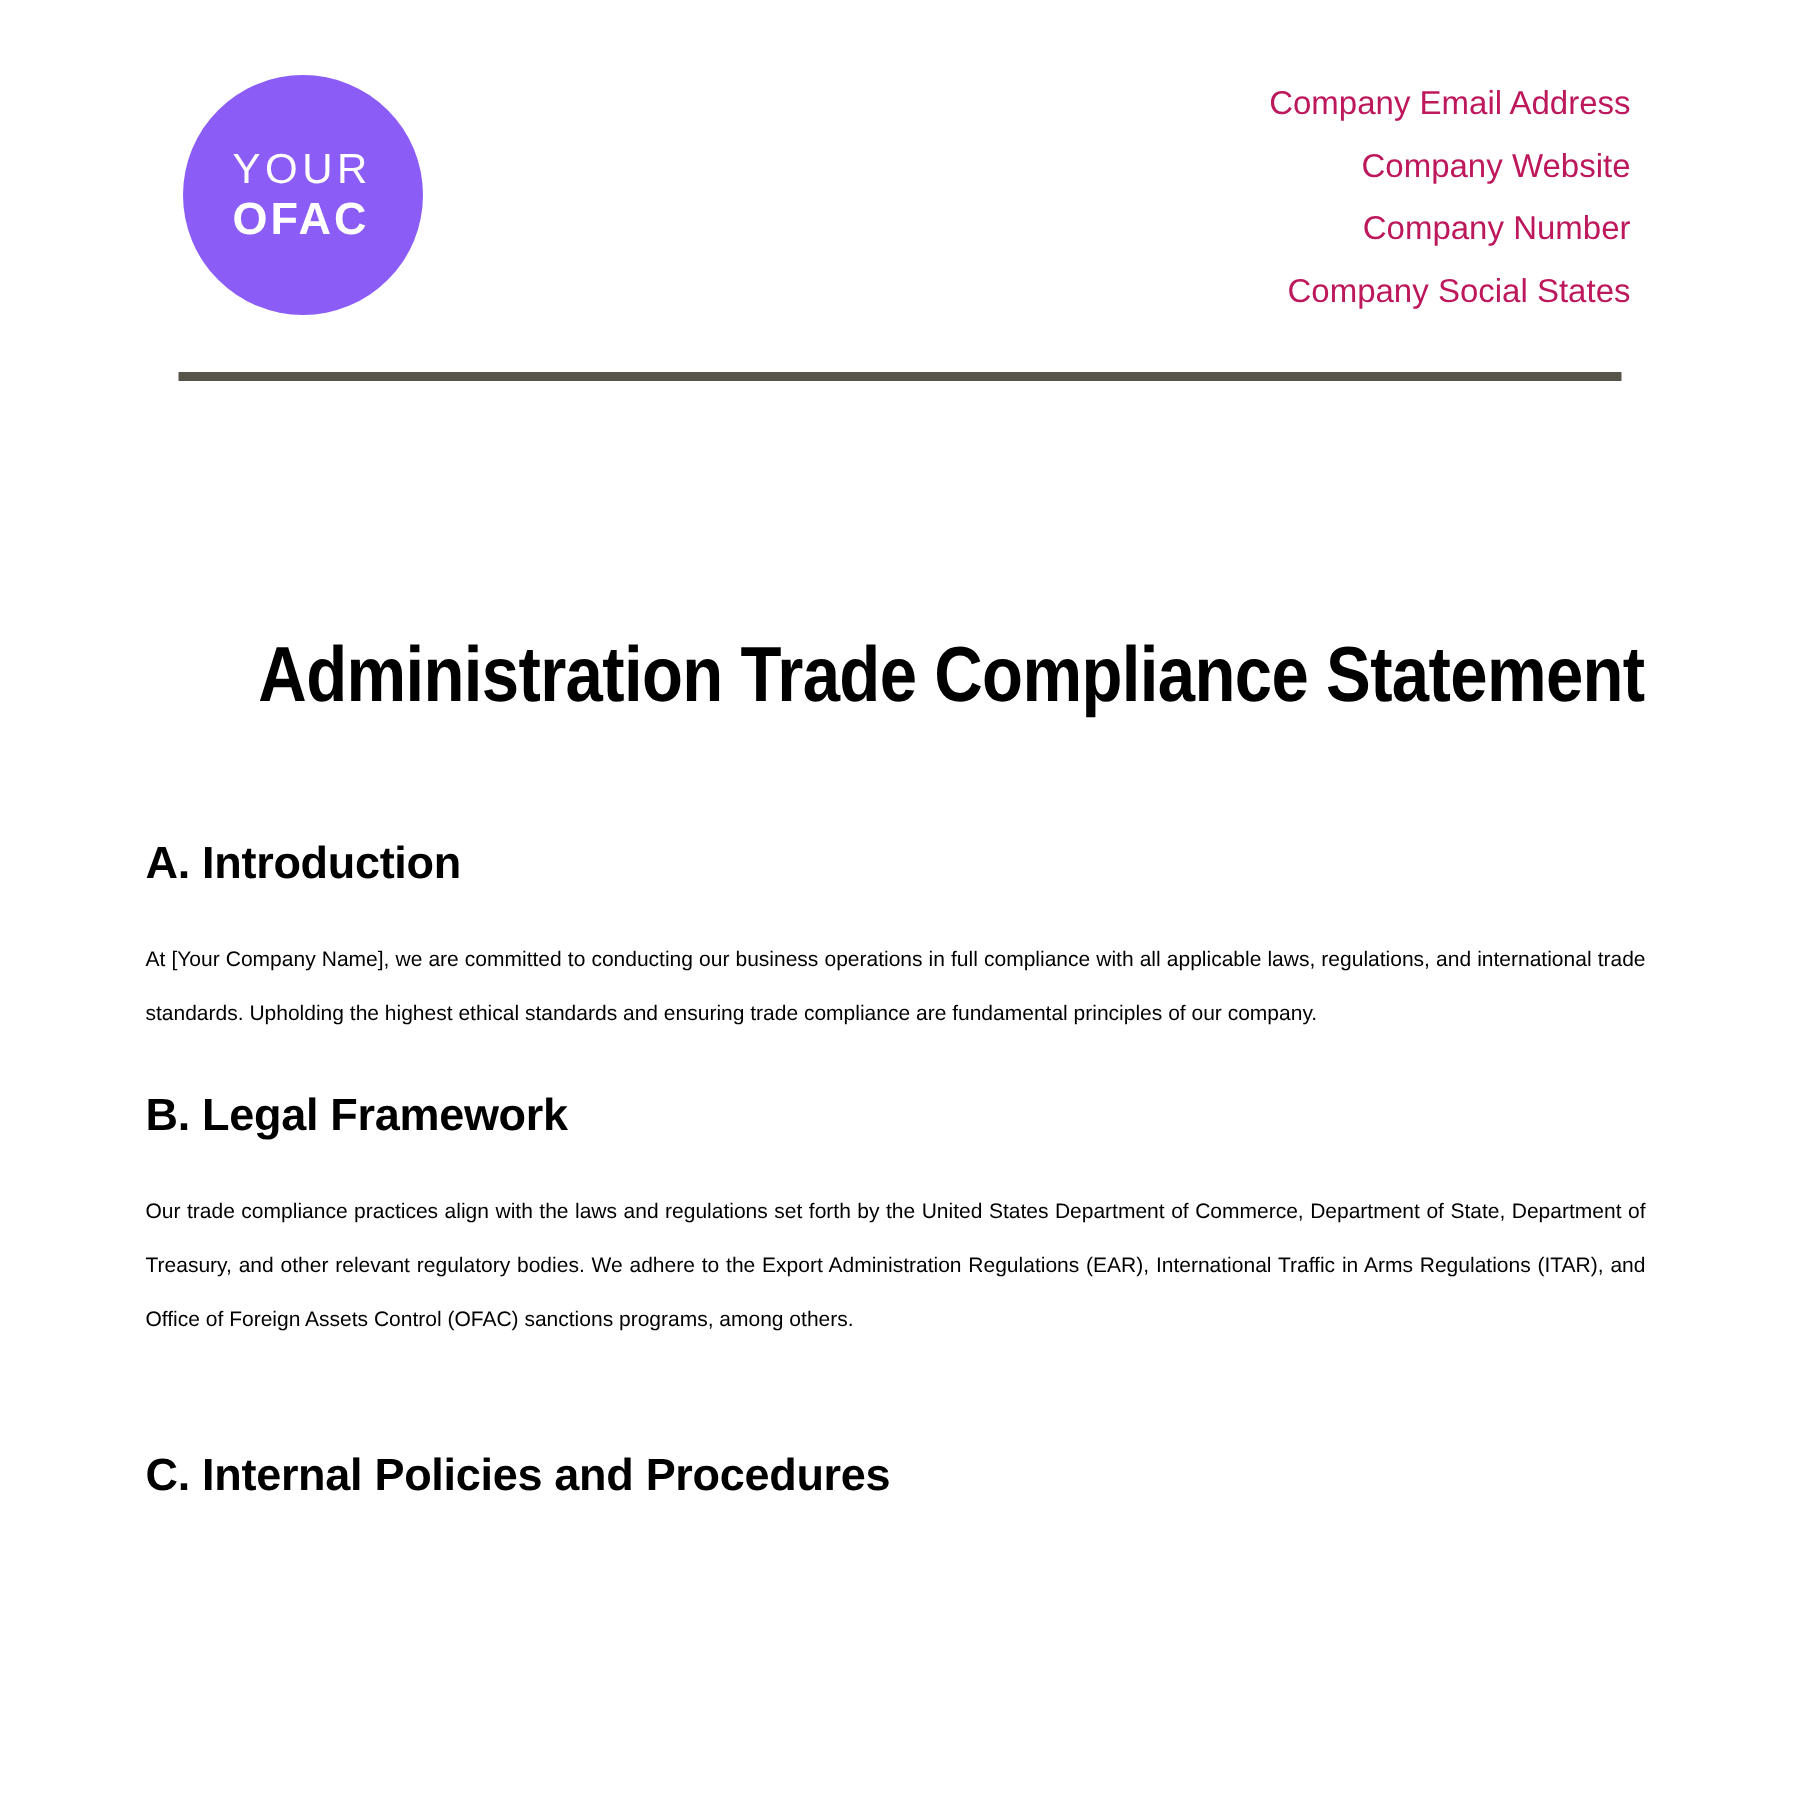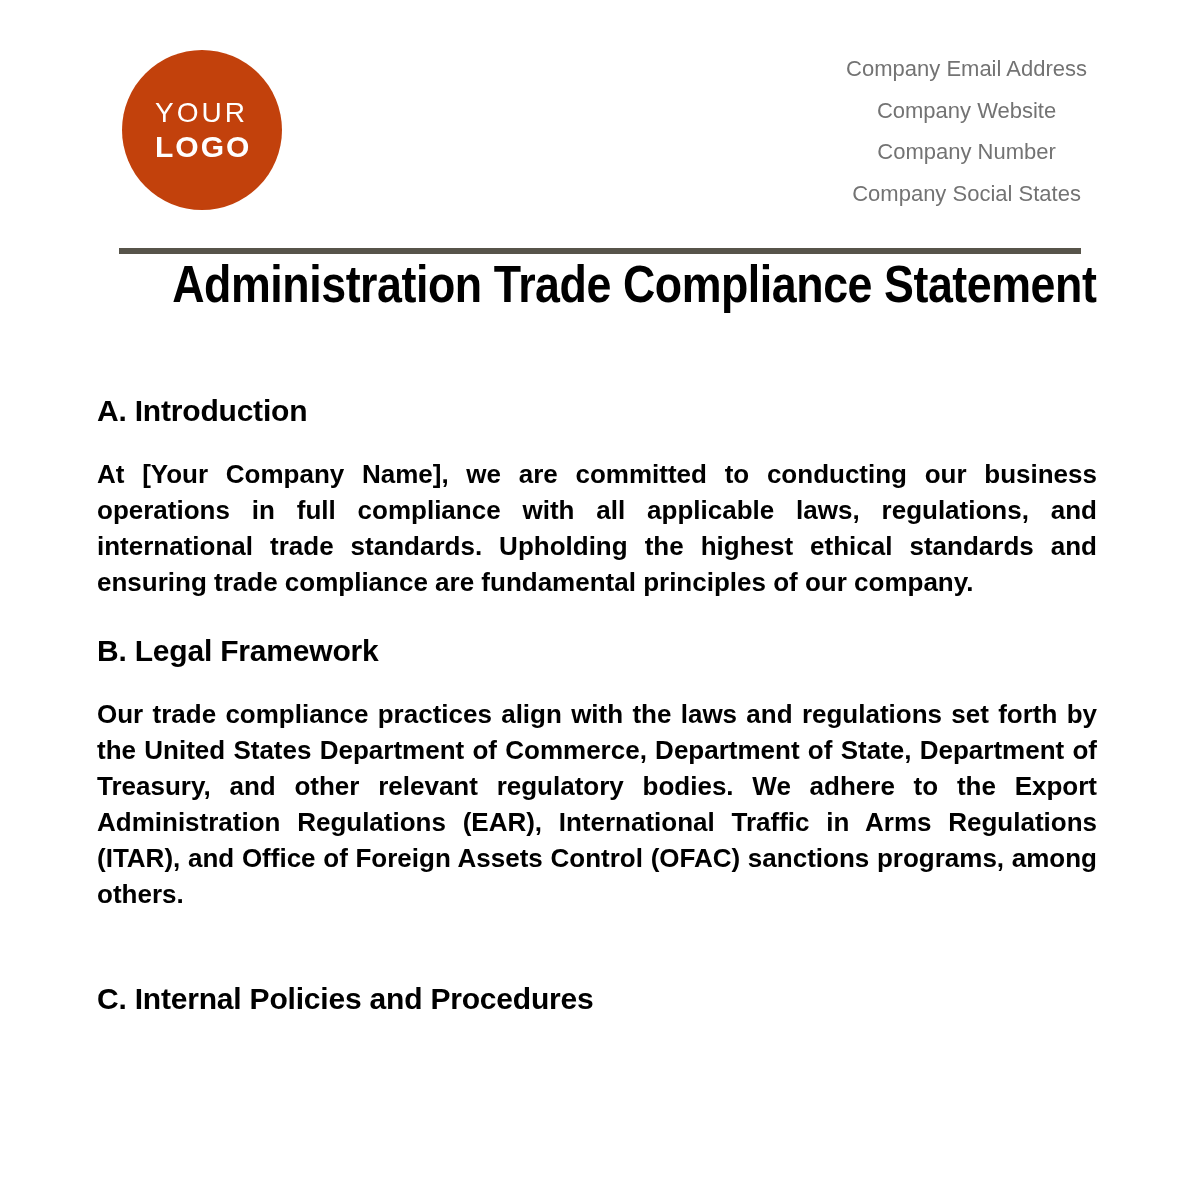--- a/index.html
+++ b/index.html
@@ -18,60 +18,61 @@
   .header {
     display: flex;
     justify-content: space-between;
     align-items: flex-start;
     padding: 50px 113px 0 122px;
   }
   .logo-circle {
     width: 160px;
     height: 160px;
     border-radius: 50%;
-    background: #c2410c;
+    background: #8b5cf6;
     color: #ffffff;
     display: flex;
     flex-direction: column;
     justify-content: center;
     padding-left: 33px;
     flex: 0 0 auto;
   }
   .logo-your {
     font-size: 28px;
     font-weight: 400;
     letter-spacing: 3px;
     line-height: 33px;
   }
   .logo-logo {
     font-size: 30px;
     font-weight: 700;
     letter-spacing: 2px;
     line-height: 36px;
   }
   .contact {
-    text-align: center;
+    text-align: right;
     font-size: 22px;
     line-height: 41.5px;
     margin-top: -2px;
-    color: #737373;
+    color: #be185d;
   }
 
   
   .divider {
     height: 6px;
     background: #57544A;
     margin: 34px 119px 0 119px;
   }
 
   
   .main {
     padding: 0 103px 0 97px;
   }
   .doc-title {
+    margin-top: 166px;
     text-align: right;
     line-height: 60px;
     white-space: nowrap;
   }
   .doc-title .title-text {
     display: inline-block;
     font-size: 52px;
     font-weight: 700;
     letter-spacing: -0.5px;
     transform: scaleX(0.86);
@@ -81,37 +82,36 @@
     font-size: 30px;
     font-weight: 700;
     line-height: 36px;
     letter-spacing: -0.2px;
   }
   .heading-a { margin-top: 72px; }
   .heading-b { margin-top: 33px; }
   .heading-c { margin-top: 69px; }
   .body-text {
     margin-top: 27px;
-    font-size: 26px;
+    font-size: 14px;
     line-height: 36px;
     text-align: justify;
     text-justify: inter-word;
     color: #000000;
-    font-weight: bold;
   }
 </style>
 </head>
 <body>
 
 <div class="page">
 
   <div class="header">
     <div class="logo-circle">
       <span class="logo-your">YOUR</span>
-      <span class="logo-logo">LOGO</span>
+      <span class="logo-logo">OFAC</span>
     </div>
     <div class="contact">
       <div>Company Email Address</div>
       <div>Company Website</div>
       <div>Company Number</div>
       <div>Company Social States</div>
     </div>
   </div>
 
   <div class="divider"></div>

